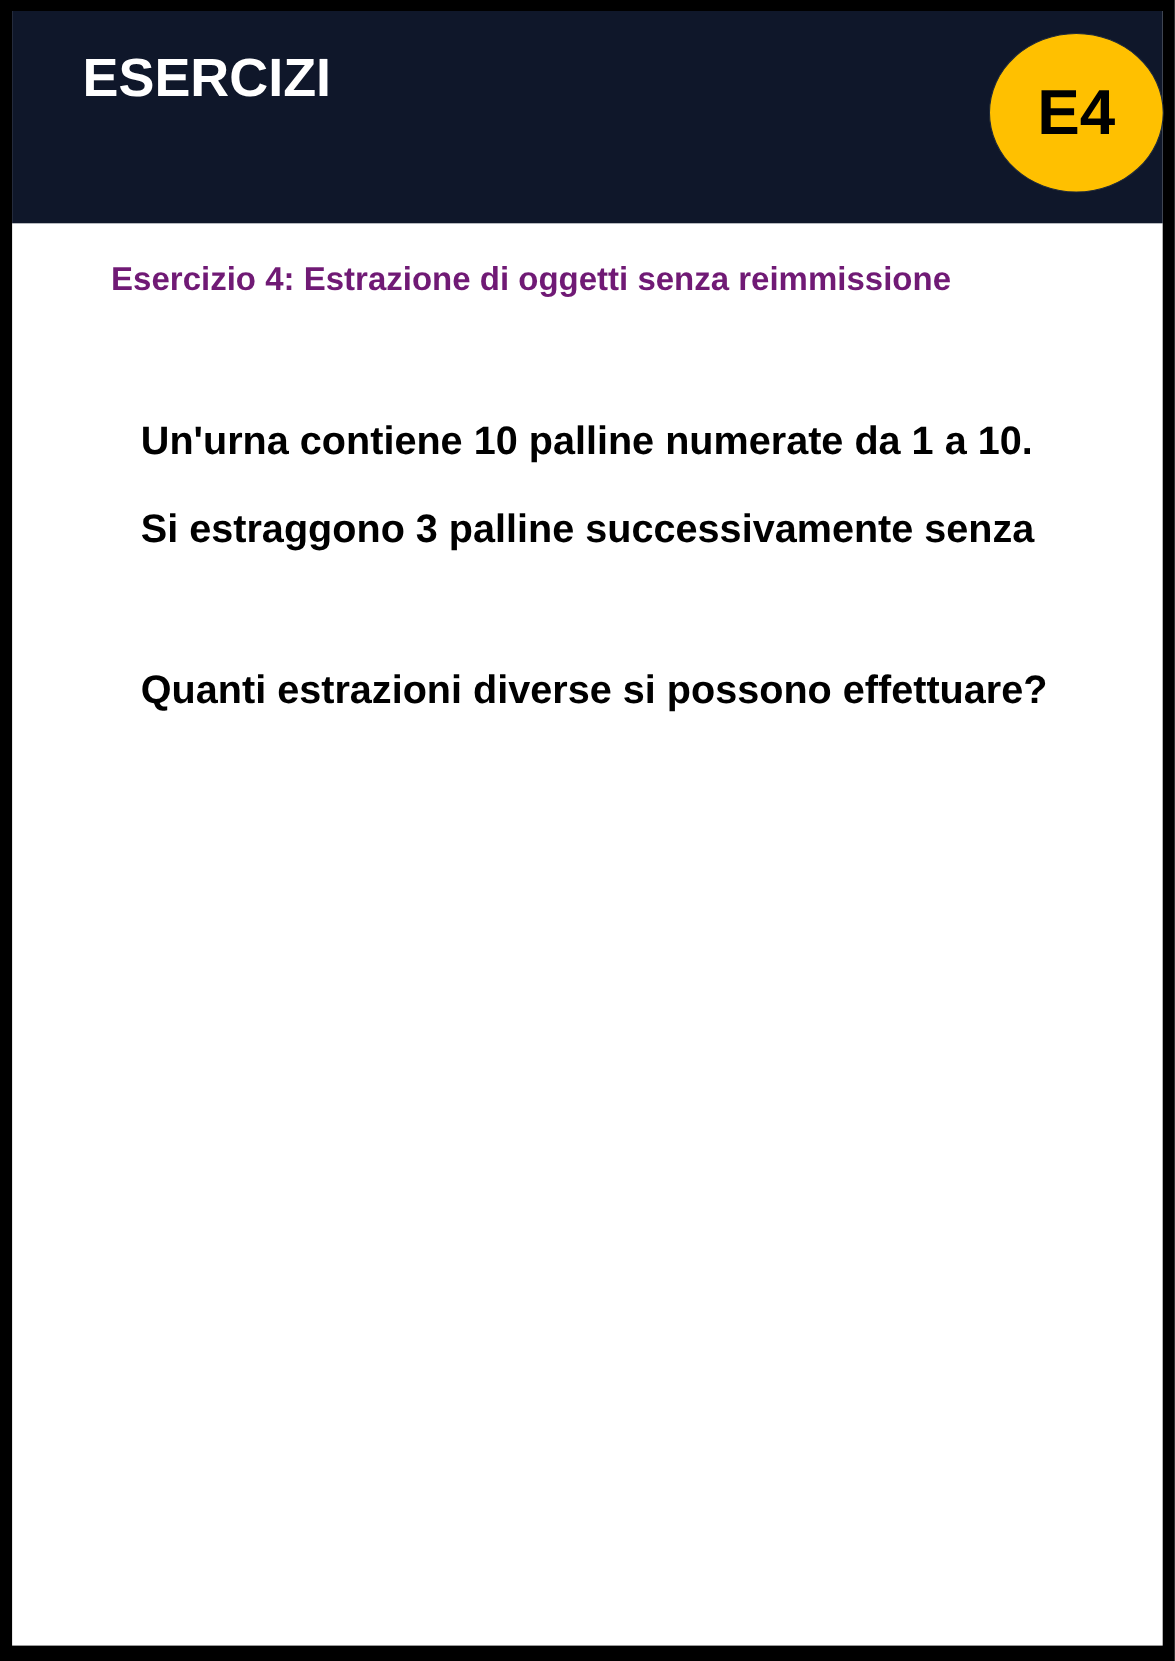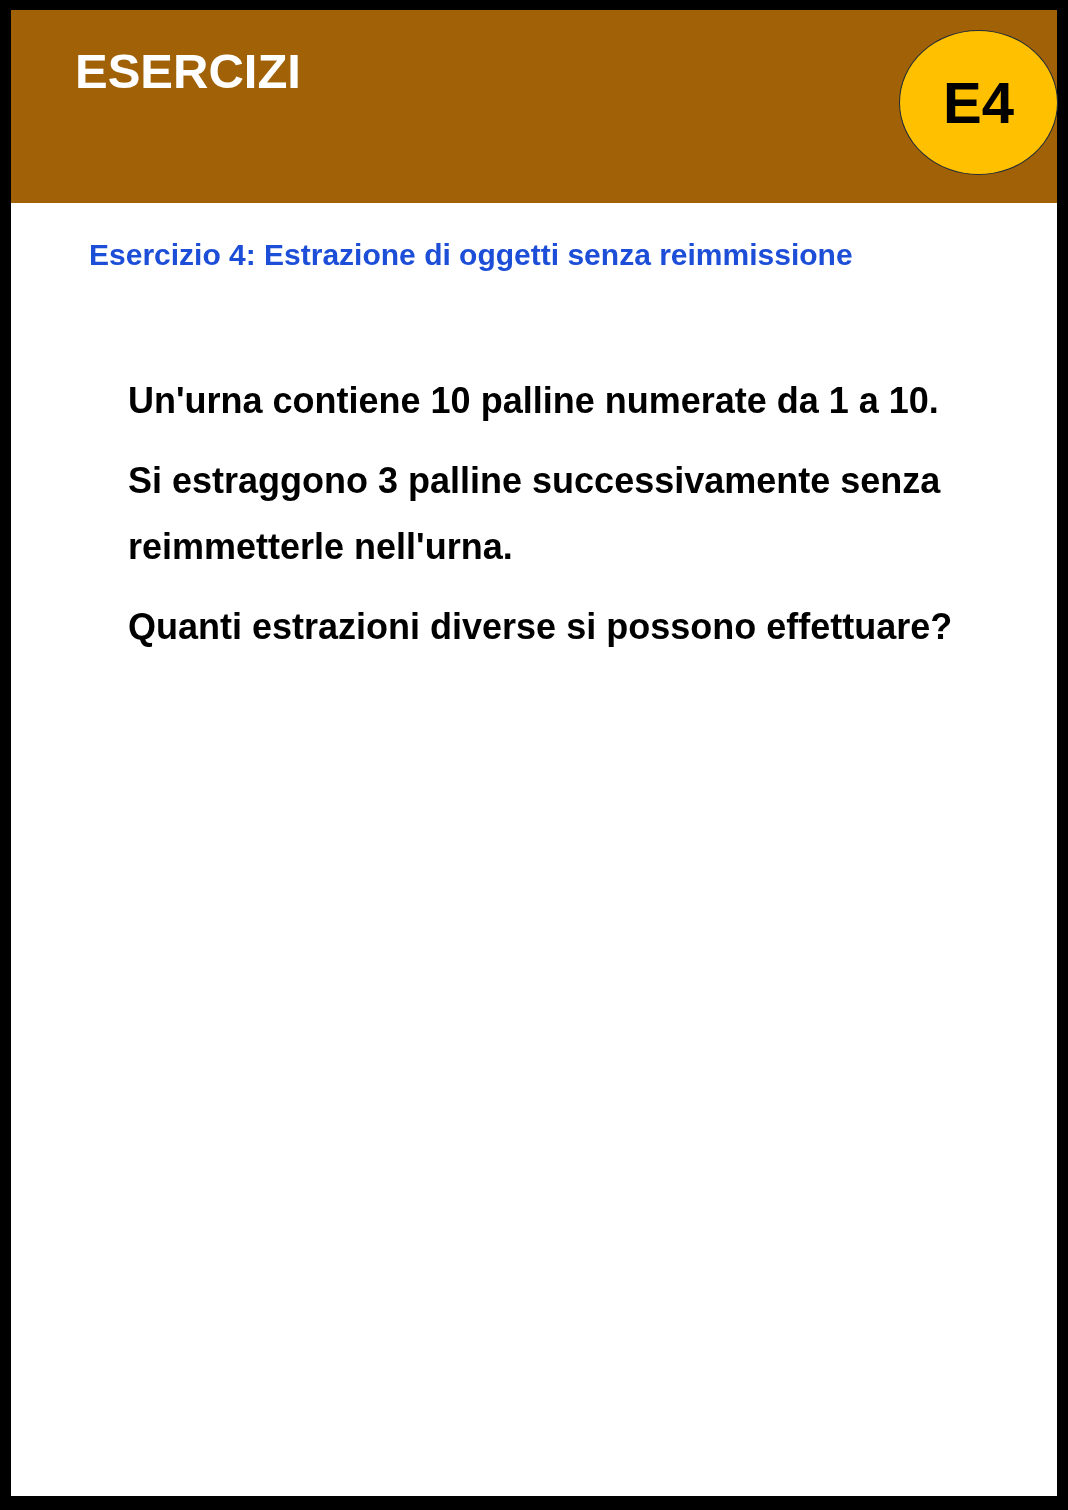--- a/index.html
+++ b/index.html
@@ -13,21 +13,21 @@
     .page {
       position: absolute;
       left: 11px; top: 10px;
       width: 1046px; height: 1486px;
       background: #ffffff;
     }
     .header {
       position: absolute;
       left: 0; top: 0;
       width: 1046px; height: 193px;
-      background: #a16207;
+      background: #0f172a;
     }
     .title-line {
       position: absolute;
       left: 64px;
       color: #ffffff;
       font-weight: bold;
       font-size: 49px;
       letter-spacing: 0px;
       white-space: nowrap;
       line-height: 1;
@@ -45,22 +45,22 @@
       display: flex; align-items: center; justify-content: center;
     }
     .badge span {
       font-weight: bold;
       font-size: 58px;
       color: #000;
       line-height: 1;
     }
     .subtitle {
       position: absolute;
-      left: 78px; top: 230px;
-      color: #1d4ed8;
+      left: 90px; top: 230px;
+      color: #701a75;
       font-weight: bold;
       font-size: 30px;
       white-space: nowrap;
       line-height: 1;
     }
     .para {
       position: absolute;
       left: 117px;
       color: #000;
       font-weight: bold;
@@ -81,15 +81,14 @@
     <div class="title-line l1">ESERCIZI</div>
     <div class="badge">
       <span>E4</span>
     </div>
   </div>
 
   <div class="subtitle">Esercizio 4: Estrazione di oggetti senza reimmissione</div>
 
   <div class="para p1">Un'urna contiene 10 palline numerate da 1 a 10.</div>
   <div class="para p2">Si estraggono 3 palline successivamente senza</div>
-  <div class="para p3">reimmetterle nell'urna.</div>
   <div class="para p4">Quanti estrazioni diverse si possono effettuare?</div>
 </div>
 
 </body></html>

